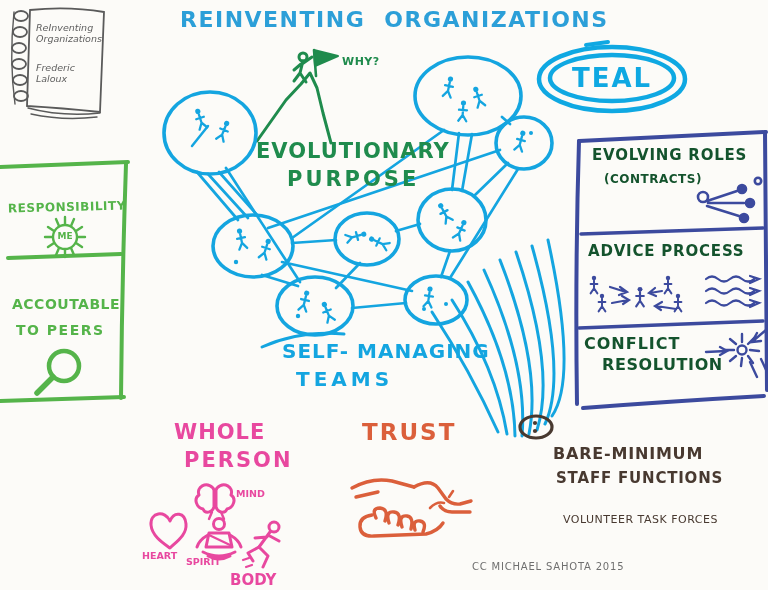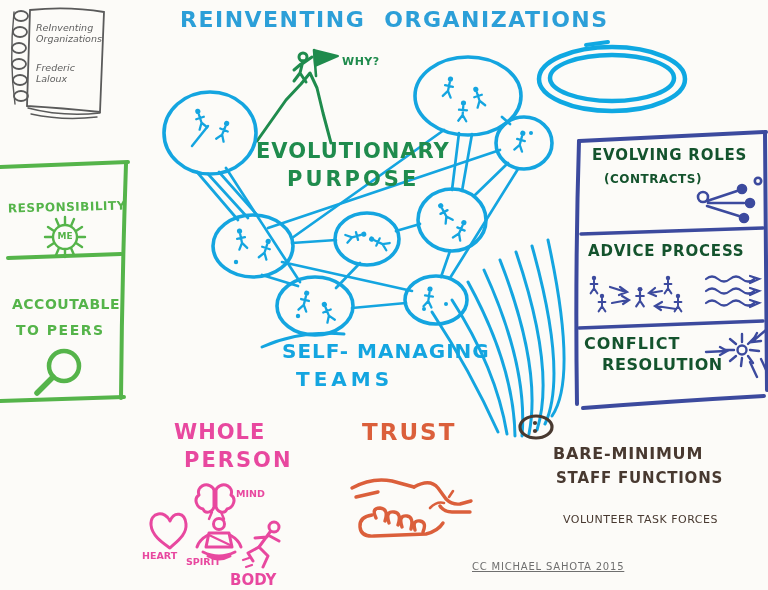--- a/index.html
+++ b/index.html
@@ -12,21 +12,21 @@
   .t{position:absolute;z-index:2;font-weight:700;white-space:nowrap;line-height:1.05;}
   .cyan{color:#14A5E0;}
   .titleblue{color:#2C9FD8;}
   .green{color:#1F8B4D;}
   .lgreen{color:#55B44A;}
   .indigo{color:#14532d;}
   .magenta{color:#E8489F;}
   .orange{color:#DB5F3B;}
   .brown{color:#483930;}
   .pencil{color:#5E5E5E;}
-  .gray{color:#6F6F6F;text-decoration:underline;}
+  .gray{color:#6F6F6F;}
   .booktext{position:absolute;z-index:2;width:66px;white-space:normal;font-style:italic;font-weight:400;}
 </style>
 </head>
 <body>
 
 <div class="canvas">
 
   <svg class="sketch" width="768" height="590" viewBox="0 0 768 590">
     <defs>
       <g id="fig" stroke-linecap="round">
@@ -218,20 +218,21 @@
       <circle cx="535" cy="423" r="2.1" fill="#483930" stroke="none"></circle>
       <circle cx="535" cy="431" r="2.1" fill="#483930" stroke="none"></circle>
     </g>
   </svg>
 
   <div class="booktext pencil" style="left:36px;top:22px;font-size:9.5px;">ReInventing Organizations</div>
   <div class="booktext pencil" style="left:36px;top:62px;font-size:9.5px;">Frederic Laloux</div>
 
   <div class="t titleblue" style="left:180px;top:8px;font-size:22px;letter-spacing:1.5px;word-spacing:10px;">REINVENTING ORGANIZATIONS</div>
 
+  <div class="t cyan" style="left:612px;top:79px;transform:translate(-50%,-50%);font-size:26px;letter-spacing:2px;color:#0FA8E2;">TEAL</div>
 
   <div class="t green" style="left:342px;top:56px;font-size:11px;letter-spacing:0.5px;">WHY?</div>
   <div class="t green" style="left:256px;top:140px;font-size:21px;letter-spacing:1px;">EVOLUTIONARY</div>
   <div class="t green" style="left:287px;top:168px;font-size:21px;letter-spacing:3px;">PURPOSE</div>
 
   <div class="t cyan" style="left:243px;top:341px;font-size:20px;letter-spacing:1px;margin-left:39px;">SELF- MANAGING</div>
   <div class="t cyan" style="left:296px;top:369px;font-size:20px;letter-spacing:4px;">TEAMS</div>
 
   <div class="t lgreen" style="left:8px;top:201px;font-size:12px;letter-spacing:0.5px;transform:rotate(-1.5deg);">RESPONSIBILITY</div>
   <div class="t lgreen" style="left:65px;top:237px;transform:translate(-50%,-50%);font-size:9px;">ME</div>

